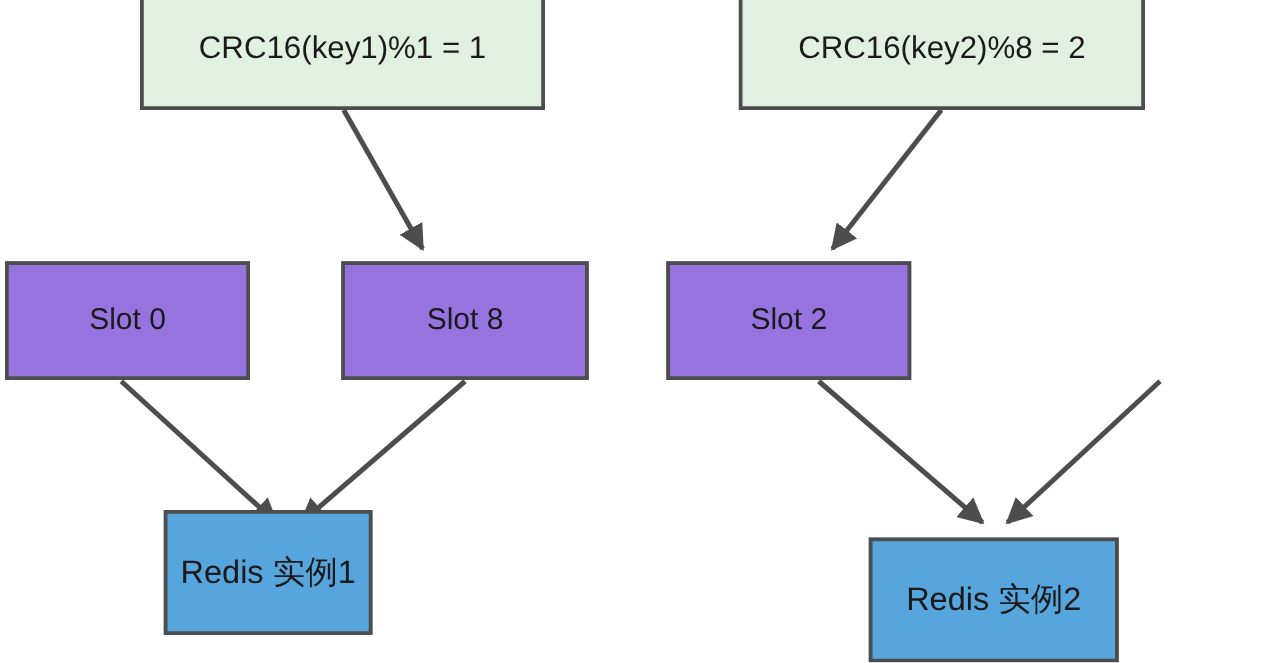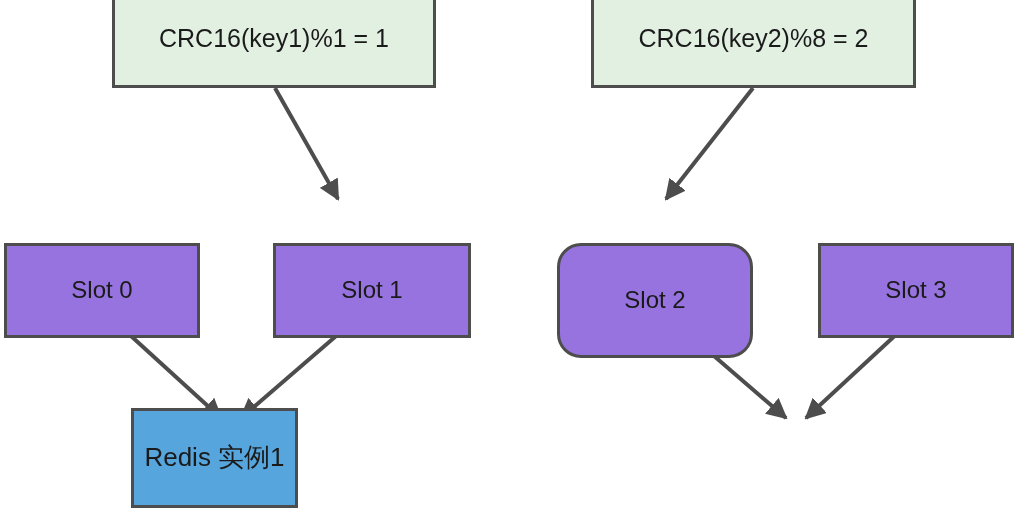--- a/index.html
+++ b/index.html
@@ -39,21 +39,20 @@
     line-height: 1.2;
     white-space: nowrap;
   }
   .hash-node {
     background: #e2f0e2;
     font-size: 25px;
   }
   .slot-node {
     background: #9673de;
     font-size: 24px;
-    margin-top: 34px;
   }
   .instance-node {
     background: #56a5dd;
     font-size: 26px;
   }
 </style>
 </head>
 <body>
 
 <div id="canvas">
@@ -91,29 +90,29 @@
 
   <div class="node hash-node" style="left:591px; top:-12px; width:325px; height:100px;">
     <span class="node-label">CRC16(key2)%8 = 2</span>
   </div>
 
   <div class="node slot-node" style="left:4px; top:209px; width:196px; height:95px;">
     <span class="node-label">Slot 0</span>
   </div>
 
   <div class="node slot-node" style="left:273px; top:209px; width:198px; height:95px;">
-    <span class="node-label">Slot 1</span>
+    <span class="node-label">Slot 8</span>
   </div>
 
-  <div class="node slot-node" style="left:557px; top:209px; width:196px; height:115px;border-radius:24px;">
+  <div class="node slot-node" style="left:533px; top:209px; width:196px; height:95px;">
     <span class="node-label">Slot 2</span>
   </div>
 
-  <div class="node slot-node" style="left:818px; top:209px; width:196px; height:95px;">
-    <span class="node-label">Slot 3</span>
-  </div>
 
   <div class="node instance-node" style="left:131px; top:408px; width:167px; height:100px;">
     <span class="node-label">Redis 实例1</span>
   </div>
 
+  <div class="node instance-node" style="left:695px; top:430px; width:200px; height:100px;">
+    <span class="node-label">Redis 实例2</span>
+  </div>
 
 </div>
 
 </body></html>

